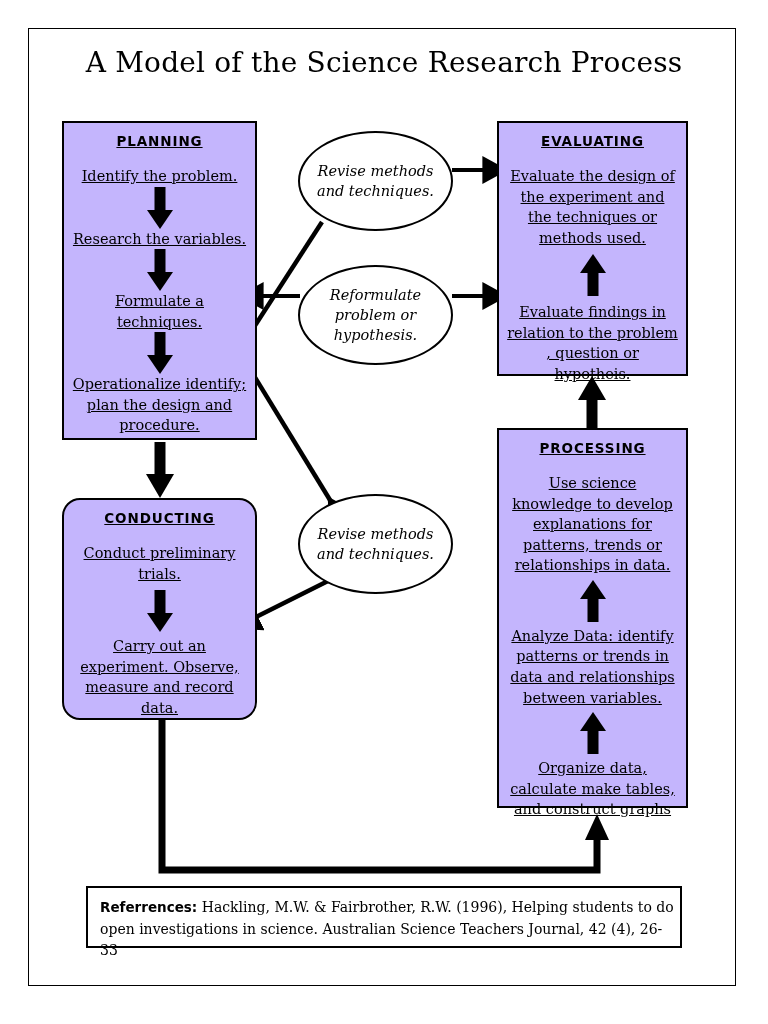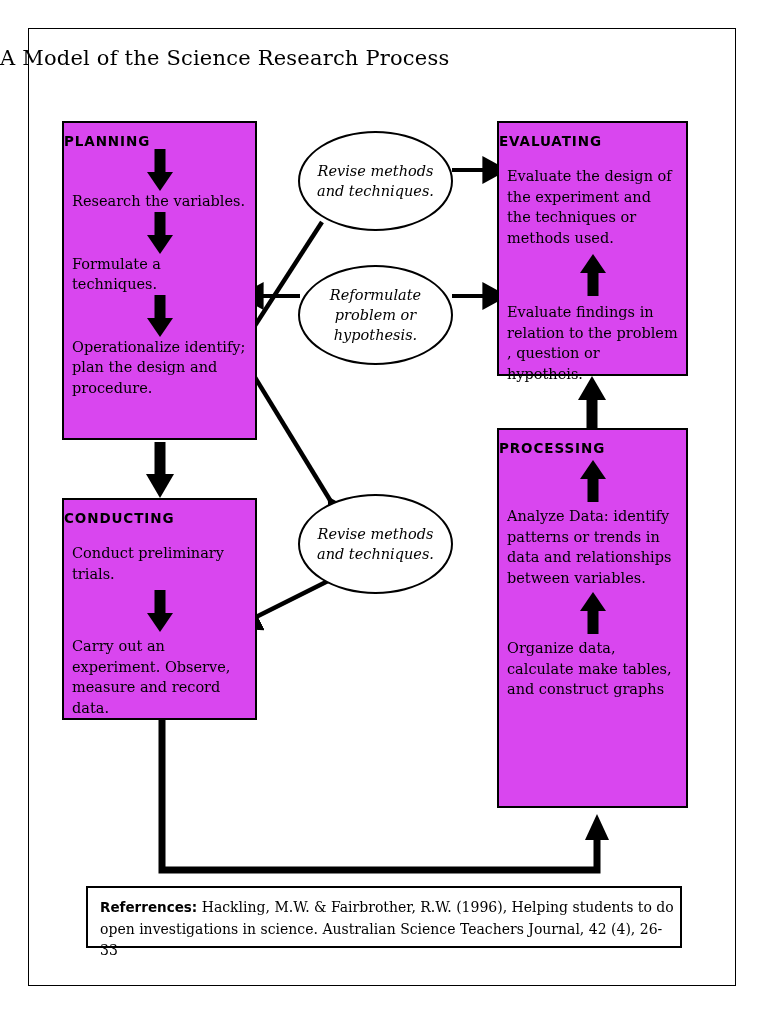--- a/index.html
+++ b/index.html
@@ -25,41 +25,43 @@
     height: 958px;
     border: 1.5px solid #000;
     box-sizing: border-box;
   }
   
   #page-title {
     position: absolute;
     left: 0;
     top: 46px;
     width: 768px;
-    font-size: 21px;
+    text-align: center;
+    font-size: 28px;
     font-family: "DejaVu Serif", "Liberation Serif", serif;
     letter-spacing: 0.2px;
     white-space: nowrap;
   }
   
   #connectors {
     position: absolute;
     left: 0;
     top: 0;
     width: 768px;
     height: 1024px;
     pointer-events: none;
   }
   
   .stage-box {
     position: absolute;
     border: 2.5px solid #000;
     box-sizing: border-box;
-    background: #d946ef;
-    text-align: left;
+    background: #c4b5fd;
+    text-align: center;
+    text-decoration: underline;
   }
   .stage-heading {
     font-family: "DejaVu Sans", "Liberation Sans", sans-serif;
     font-weight: bold;
     font-size: 13.5px;
     letter-spacing: 0.9px;
     margin: 0;
   }
   .stage-step {
     font-size: 14.5px;
@@ -96,21 +98,21 @@
   }
   .step-arrow.up .shaft { top: 16px; }
   .step-arrow.up .head {
     top: 0;
     border-top: none;
     border-bottom: 19px solid #000;
   }
 
   
   #box-planning   { left: 62px;  top: 121px; width: 195px; height: 319px; padding-top: 10px; }
-  #box-conducting { left: 62px;  top: 498px; width: 195px; height: 222px; padding-top: 10px; }
+  #box-conducting { left: 62px;  top: 498px; width: 195px; height: 222px; padding-top: 10px; border-radius: 18px; }
   #box-evaluating { left: 497px; top: 121px; width: 191px; height: 255px; padding-top: 10px; }
   #box-processing { left: 497px; top: 428px; width: 191px; height: 380px; padding-top: 10px; }
 
   
   .ellipse {
     position: absolute;
     border: 2.5px solid #000;
     border-radius: 50%;
     background: #ffffff;
     display: flex;
@@ -207,20 +209,21 @@
     </g>
 
     <g>
       <path d="M162,720 L162,870 L597,870 L597,830" stroke="#000" stroke-width="7" fill="none"></path>
       <path d="M597,814 L585,840 L609,840 z" fill="#000"></path>
     </g>
   </svg>
 
   <div class="stage-box" id="box-planning">
     <p class="stage-heading">PLANNING</p>
+    <p class="stage-step" style="margin-top:17px;">Identify the problem.</p>
     <div class="step-arrow">
       <div class="shaft"></div>
         <div class="head"></div>
     </div>
     <p class="stage-step">Research the variables.</p>
     <div class="step-arrow">
       <div class="shaft"></div>
         <div class="head"></div>
     </div>
     <p class="stage-step">Formulate a techniques.</p>
@@ -246,20 +249,21 @@
     <p class="stage-step" style="margin-top:17px;">Evaluate the design of the experiment and the techniques or methods used.</p>
     <div class="step-arrow up" style="margin-top:6px;">
       <div class="shaft"></div>
         <div class="head"></div>
     </div>
     <p class="stage-step" style="margin-top:6px;">Evaluate findings in relation to the problem , question or hypotheis.</p>
   </div>
 
   <div class="stage-box" id="box-processing">
     <p class="stage-heading">PROCESSING</p>
+    <p class="stage-step" style="margin-top:17px;">Use science knowledge to develop explanations for patterns, trends or relationships in data.</p>
     <div class="step-arrow up" style="margin-top:4px;">
       <div class="shaft"></div>
         <div class="head"></div>
     </div>
     <p class="stage-step" style="margin-top:4px;">Analyze Data: identify patterns or trends in data and relationships between variables.</p>
     <div class="step-arrow up" style="margin-top:4px;">
       <div class="shaft"></div>
         <div class="head"></div>
     </div>
     <p class="stage-step" style="margin-top:4px;">Organize data, calculate make tables, and construct graphs</p>

